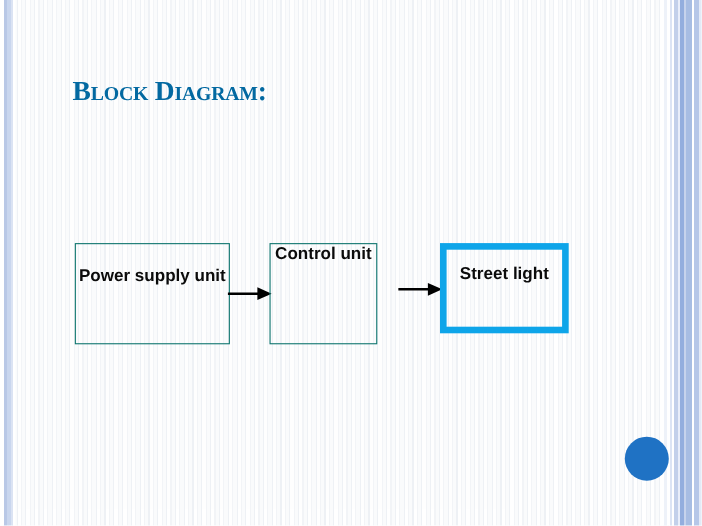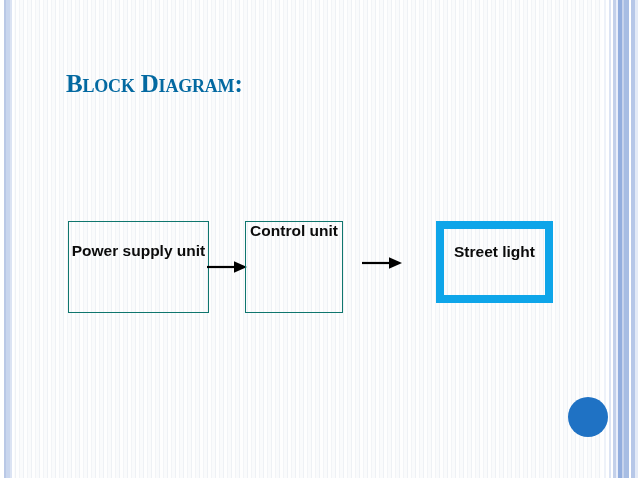--- a/index.html
+++ b/index.html
@@ -102,21 +102,21 @@
     color: #0b0b0b;
     font-size: 15.5px;
     line-height: 1.18;
     text-align: center;
   }
   .block .block-label {
     display: block;
     width: 100%;
   }
   .block.light { border: 1px solid #0f766e; }
-  .block.dark  { border: 8px solid #0ea5e9; margin-left: 36px; }
+  .block.dark  { border: 6px solid #0ea5e9; }
 
   #block-power-supply {
     left: 68px; top: 221px; width: 141px; height: 92px;
     align-items: flex-start;
     padding-top: 20px;
   }
   #block-power-supply .block-label { font-size: 15.5px; }
 
   #block-control-unit {
     left: 245px; top: 221px; width: 98px; height: 92px;

